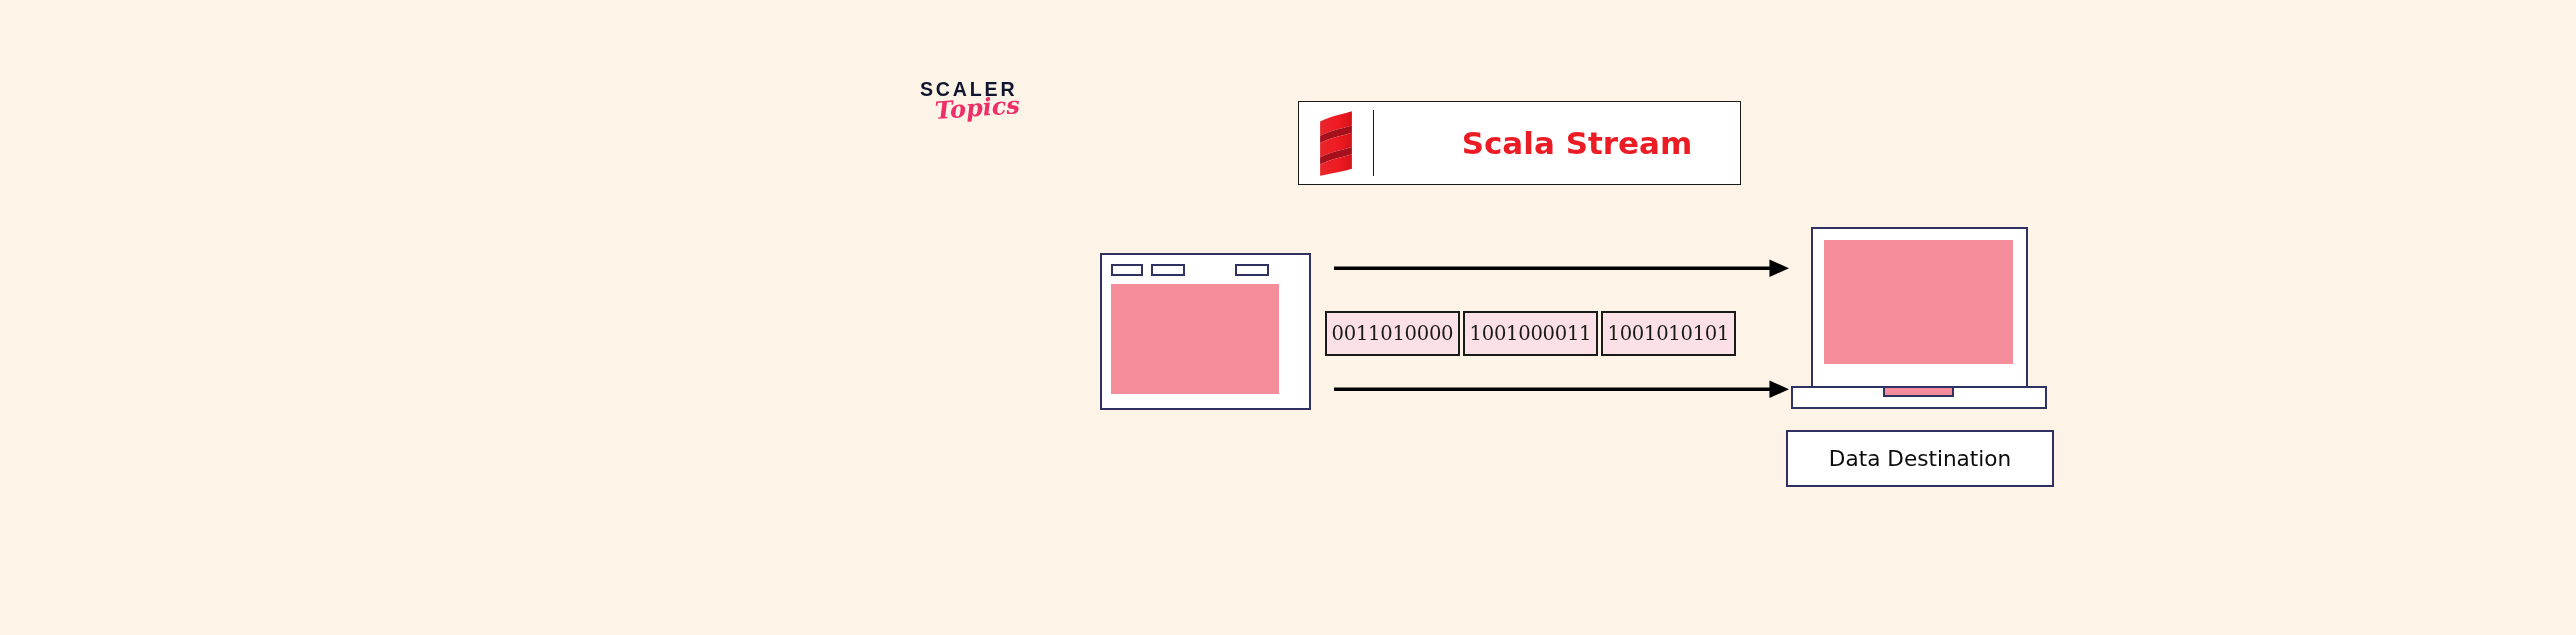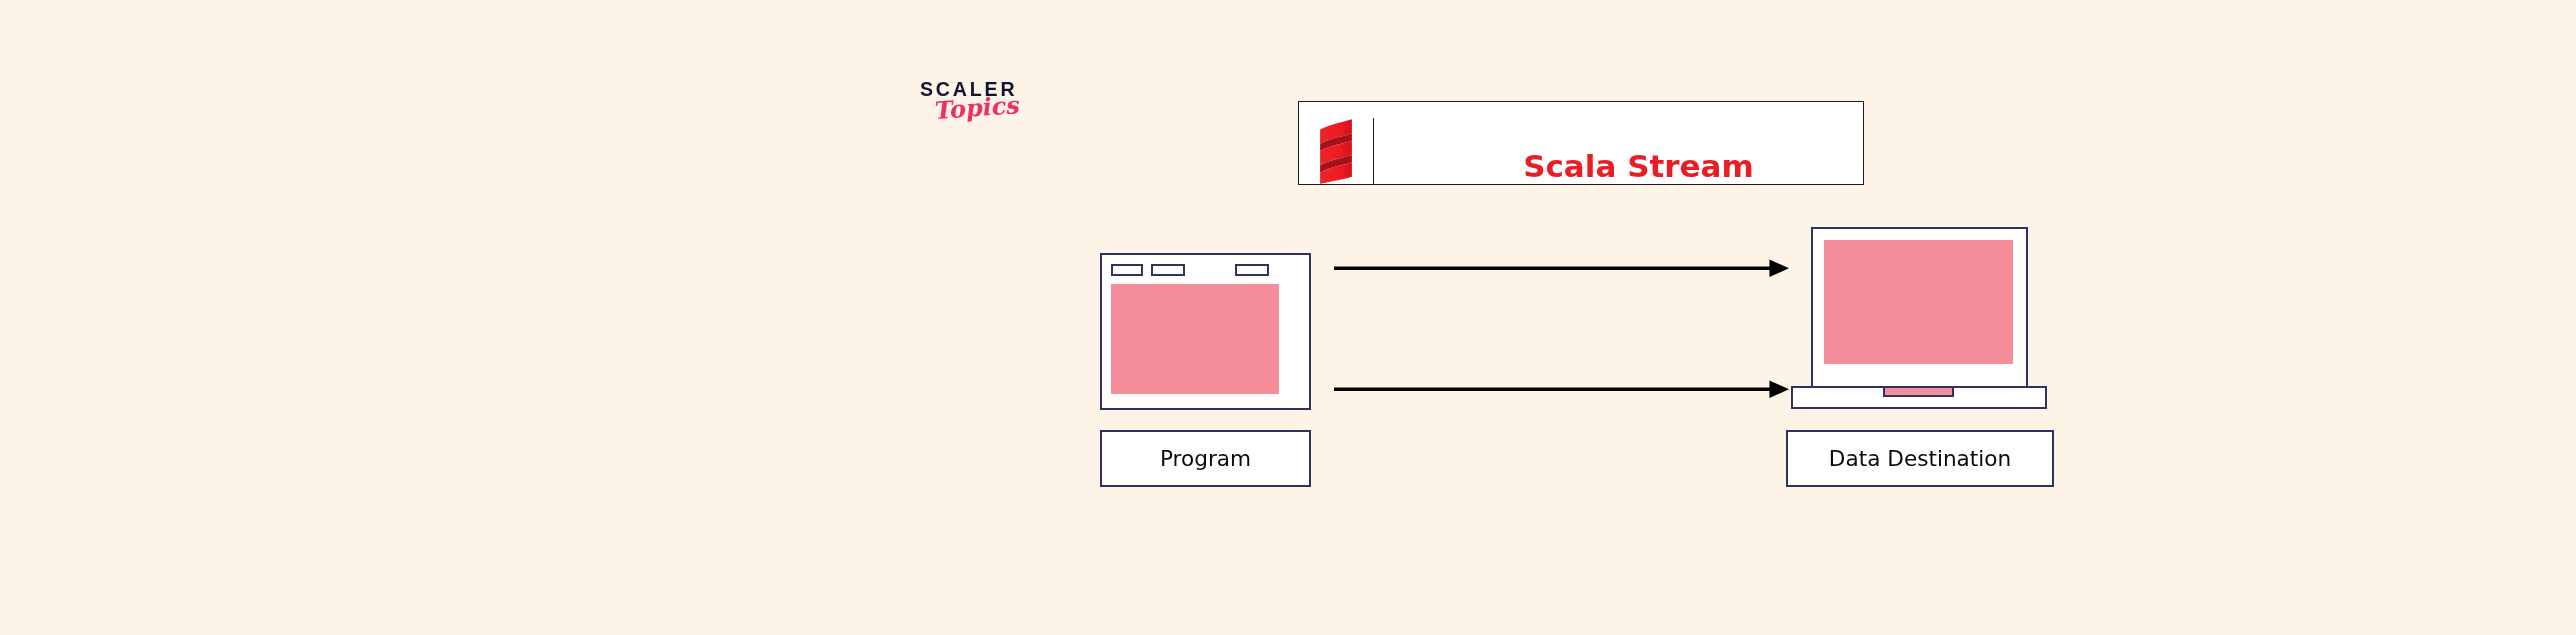--- a/index.html
+++ b/index.html
@@ -52,27 +52,27 @@
     white-space: nowrap;
     transform: rotate(-4deg);
     transform-origin: left top;
   }
 
   
   #scala-header {
     position: absolute;
     left: 1298px;
     top: 101px;
-    width: 566px;
+    width: 443px;
     height: 84px;
     background: #FFFFFF;
     border: 1.5px solid #1A1A1A;
     box-sizing: border-box;
     display: flex;
-    align-items: flex-end;
+    align-items: center;
     gap: 40px;
   }
   #scala-logo-cell {
     width: 74px;
     flex: 0 0 74px;
     border-right: 1.5px solid #1A1A1A;
     display: flex;
     align-items: center;
     justify-content: center;
     background: #FFFFFF;
@@ -287,33 +287,37 @@
     <div id="program-content"></div>
   </div>
 
   <div class="flow-arrow" id="arrow-top">
     <svg viewBox="0 0 884 40" preserveAspectRatio="none" xmlns="http://www.w3.org/2000/svg">
       <line x1="0" y1="20" x2="854" y2="20" stroke="#000000" stroke-width="7"></line>
       <polygon points="846,3 884,20 846,37" fill="#000000"></polygon>
     </svg>
   </div>
 
+  <div id="binary-stream">
+    <div class="binary-box">0011010000</div>
+    <div class="binary-box">1001000011</div>
+    <div class="binary-box">1001010101</div>
+  </div>
 
   <div class="flow-arrow" id="arrow-bottom">
     <svg viewBox="0 0 884 40" preserveAspectRatio="none" xmlns="http://www.w3.org/2000/svg">
       <line x1="0" y1="20" x2="854" y2="20" stroke="#000000" stroke-width="7"></line>
       <polygon points="846,3 884,20 846,37" fill="#000000"></polygon>
     </svg>
   </div>
 
   <div id="laptop">
     <div id="laptop-screen">
       <div id="laptop-display"></div>
     </div>
     <div id="laptop-base"></div>
     <div id="laptop-trackpad"></div>
   </div>
 
-  <div class="caption-box" id="caption-program">Program</div>
   <div class="caption-box" id="caption-destination">Data Destination</div>
 
 </div>
 
 
 </body></html>

